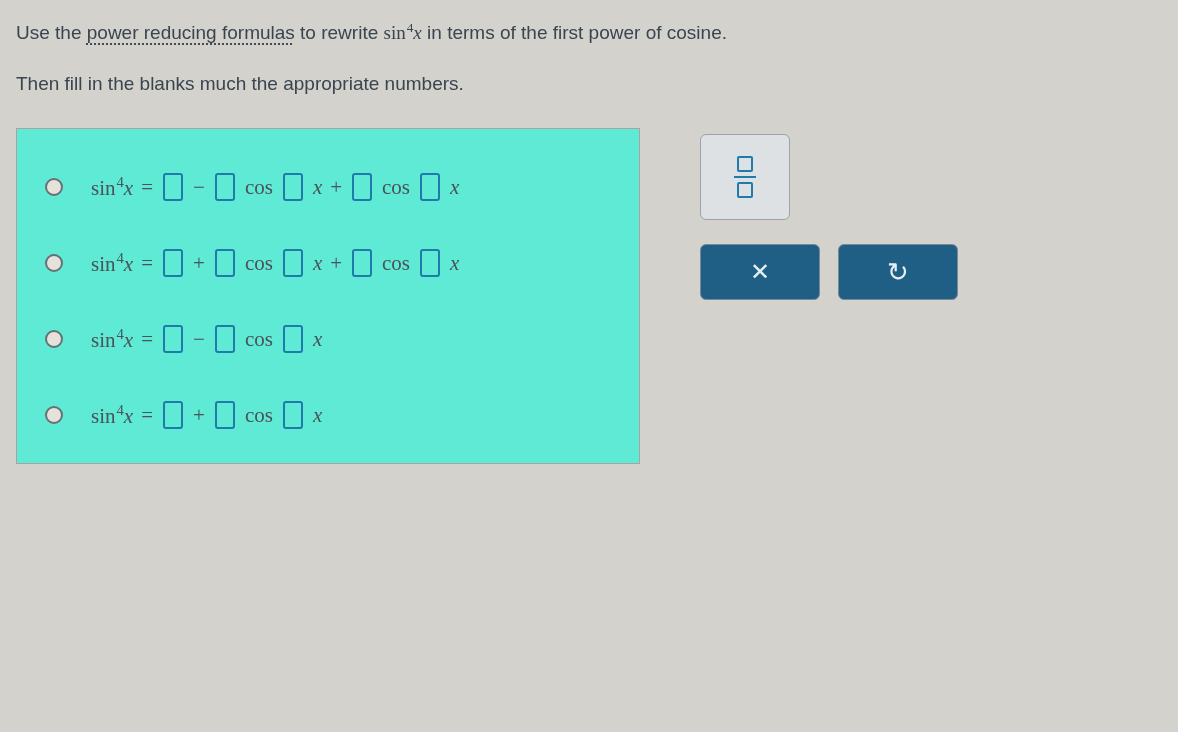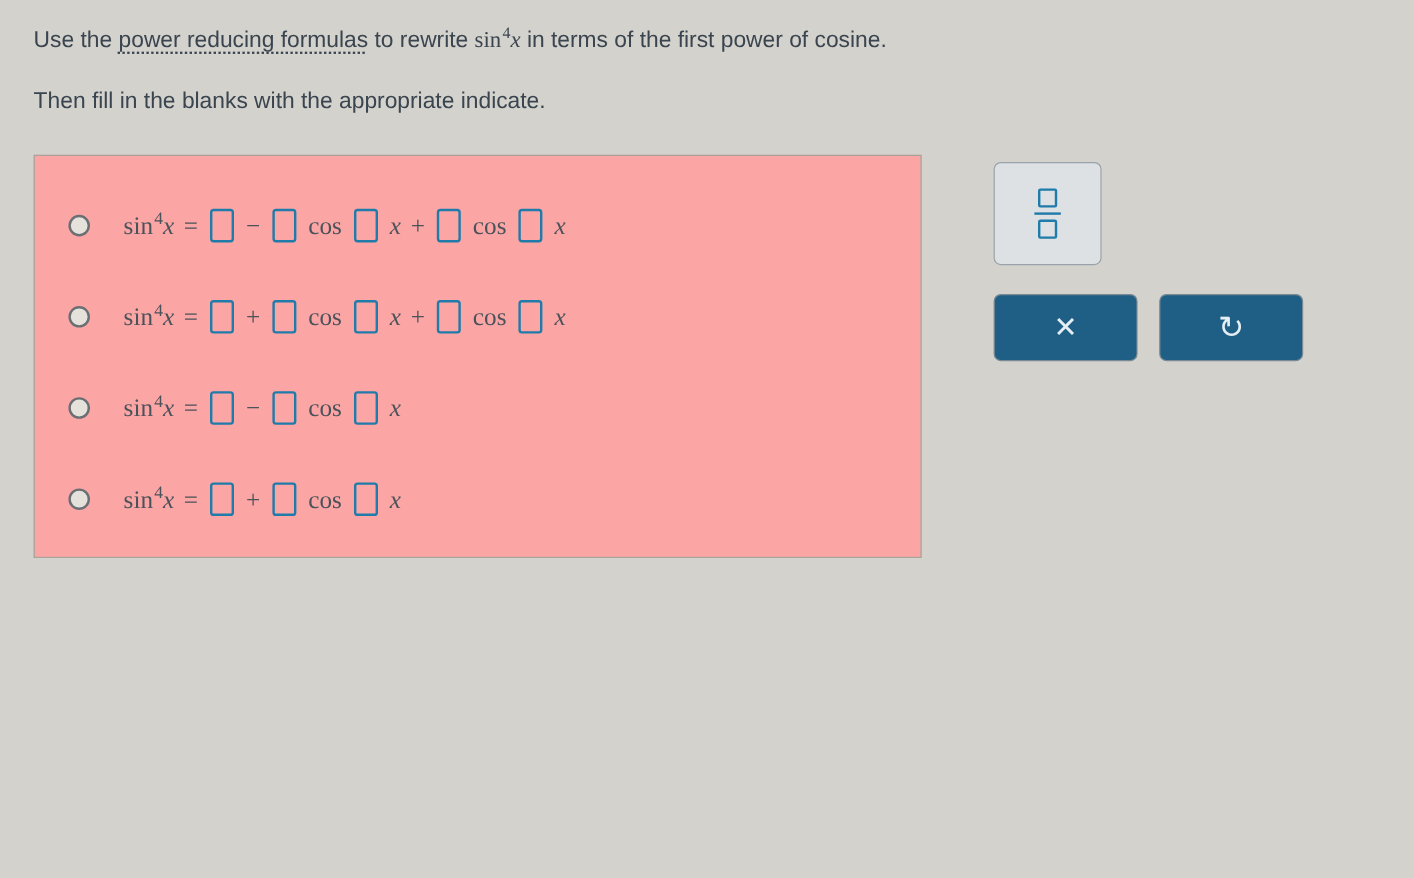--- a/index.html
+++ b/index.html
@@ -6,21 +6,21 @@
   body {
     font-family: Arial, sans-serif;
     background: #d4d2cc;
     width: 1178px;
     height: 732px;
     overflow: hidden;
     color: #3a4550;
     font-size: 19px;
   }
   .content {
-    padding: 18px 28px;
+    padding: 18px 16px;
   }
   .instruction-line {
     margin-bottom: 22px;
     line-height: 1.5;
   }
   .ul {
     text-decoration: underline dotted;
     text-underline-offset: 4px;
   }
   sup.exp {
@@ -30,23 +30,23 @@
   }
   .math-var { font-style: italic; }
   .main-row {
     display: flex;
     gap: 60px;
     margin-top: 30px;
     align-items: flex-start;
   }
   .options-box {
     border: 1px solid #a8a49c;
-    width: 740px;
+    width: 624px;
     padding: 20px 0 10px 0;
-    background: #fca5a5;
+    background: #5eead4;
   }
   .option-row {
     display: flex;
     align-items: center;
     padding: 24px 28px;
     gap: 28px;
   }
   .radio {
     width: 18px;
     height: 18px;
@@ -130,21 +130,21 @@
     display: inline-block;
   }
 </style>
 </head>
 <body>
 
 <div class="content">
   <p class="instruction-line">
     <span>Use the </span><span class="ul">power reducing formulas</span><span> to rewrite </span><span class="fn"><span>sin</span><sup class="exp">4</sup><span class="math-var">x</span></span><span> in terms of the first power of cosine.</span>
   </p>
-  <p class="instruction-line">Then fill in the blanks with the appropriate indicate.</p>
+  <p class="instruction-line">Then fill in the blanks much the appropriate numbers.</p>
 
   <div class="main-row">
     <div class="options-box" id="options-box">
         <div class="option-row">
           <div class="radio"></div>
           <div class="formula">
             <span><span class="fn">sin</span><sup class="exp">4</sup><span class="math-var">x</span></span>
             <span>=</span>
             <span class="blank"></span>
             <span>−</span>

